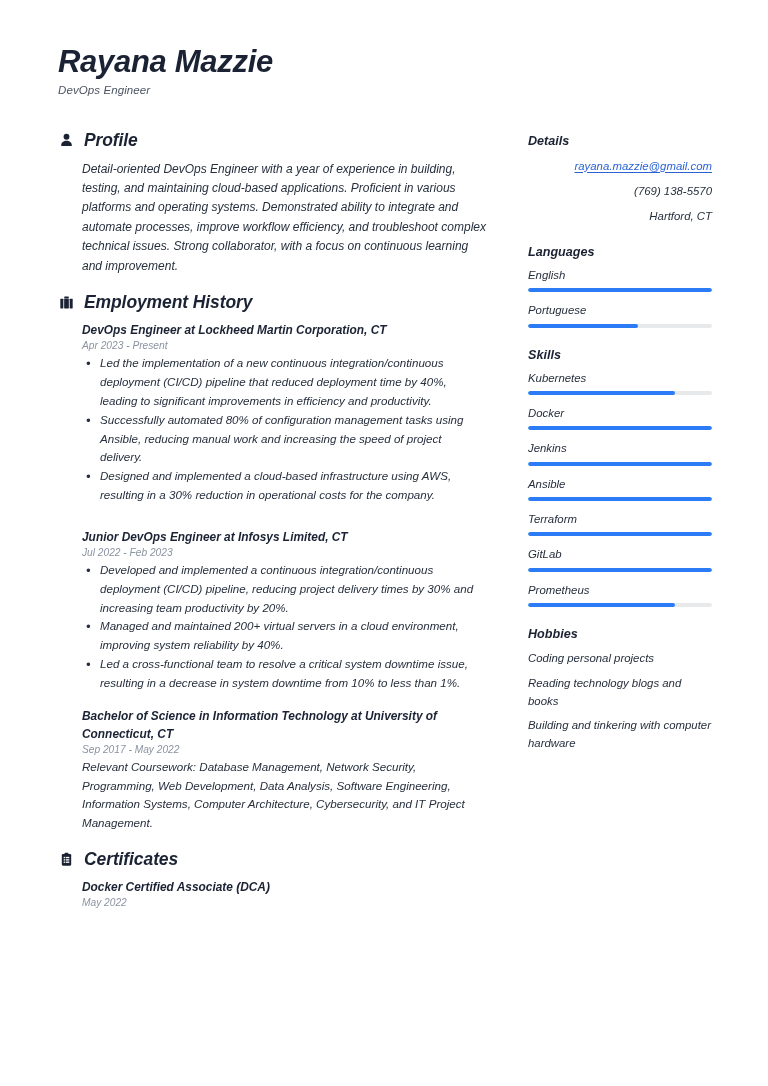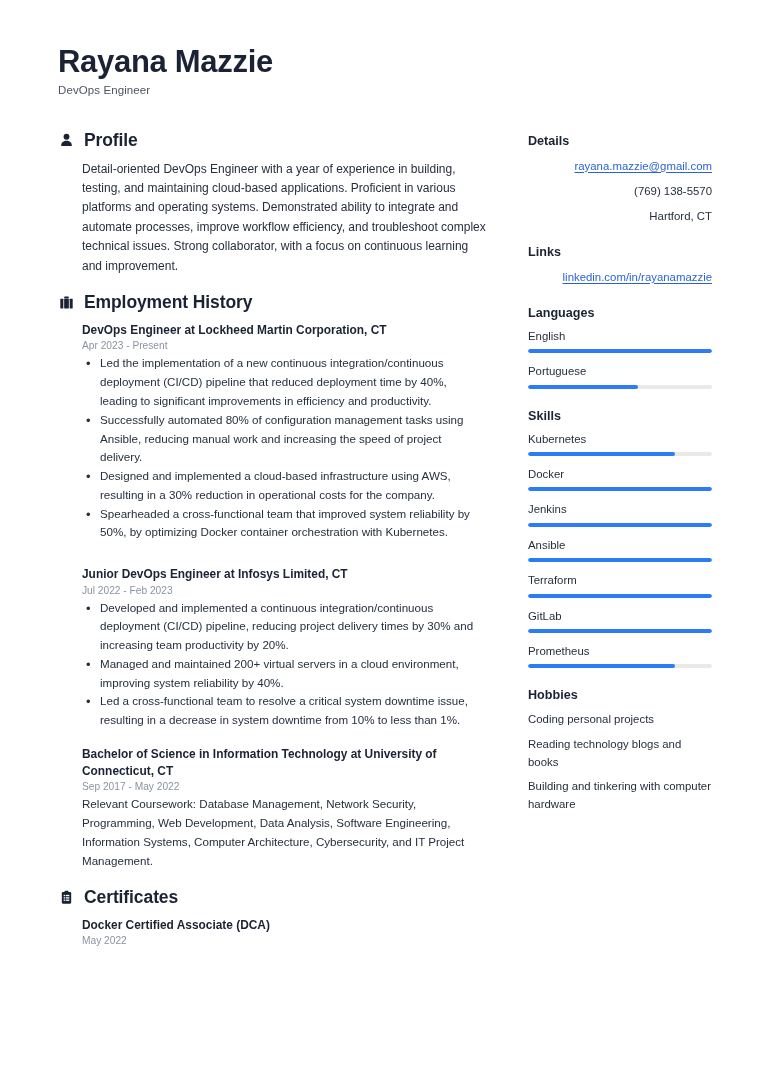--- a/index.html
+++ b/index.html
@@ -12,20 +12,21 @@
     font-family: "Liberation Sans", sans-serif;
     color: #1f2937;
     position: relative;
     overflow: hidden;
   }
   .page {
     width: 626px;
     height: 1086px;
     padding: 44px 58px 0 58px;
     position: relative;
+    font-style: italic;
   }
 
   
   .header { margin-bottom: 34px; }
   .full-name {
     font-size: 31px;
     font-weight: 700;
     letter-spacing: -0.3px;
     color: #1a2233;
     line-height: 1.18;
@@ -214,21 +215,20 @@
         </div>
         <div class="section-body">
 
           <div class="entry">
             <div class="entry-title">DevOps Engineer at Lockheed Martin Corporation, CT</div>
             <div class="entry-date">Apr 2023 - Present</div>
             <ul class="bullets">
               <li>Led the implementation of a new continuous integration/continuous deployment (CI/CD) pipeline that reduced deployment time by 40%, leading to significant improvements in efficiency and productivity.</li>
               <li>Successfully automated 80% of configuration management tasks using Ansible, reducing manual work and increasing the speed of project delivery.</li>
               <li>Designed and implemented a cloud-based infrastructure using AWS, resulting in a 30% reduction in operational costs for the company.</li>
-              <li>Spearheaded a cross-functional team that improved system reliability by 50%, by optimizing Docker container orchestration with Kubernetes.</li>
             </ul>
           </div>
 
           <div class="entry">
             <div class="entry-title">Junior DevOps Engineer at Infosys Limited, CT</div>
             <div class="entry-date">Jul 2022 - Feb 2023</div>
             <ul class="bullets">
               <li>Developed and implemented a continuous integration/continuous deployment (CI/CD) pipeline, reducing project delivery times by 30% and increasing team productivity by 20%.</li>
               <li>Managed and maintained 200+ virtual servers in a cloud environment, improving system reliability by 40%.</li>
               <li>Led a cross-functional team to resolve a critical system downtime issue, resulting in a decrease in system downtime from 10% to less than 1%.</li>
@@ -278,26 +278,20 @@
 
       <div class="side-section">
         <div class="side-title">Details</div>
         <div class="side-line">
           <a class="side-link" href="#">rayana.mazzie@gmail.com</a>
         </div>
         <div class="side-line">(769) 138-5570</div>
         <div class="side-line">Hartford, CT</div>
       </div>
 
-      <div class="side-section">
-        <div class="side-title">Links</div>
-        <div class="side-line">
-          <a class="side-link" href="#">linkedin.com/in/rayanamazzie</a>
-        </div>
-      </div>
 
       <div class="side-section">
         <div class="side-title">Languages</div>
         <div class="bar-item">
           <div class="bar-label">English</div>
           <div class="bar-track">
             <div class="bar-fill" style="width: 100%;"></div>
           </div>
         </div>
         <div class="bar-item">

